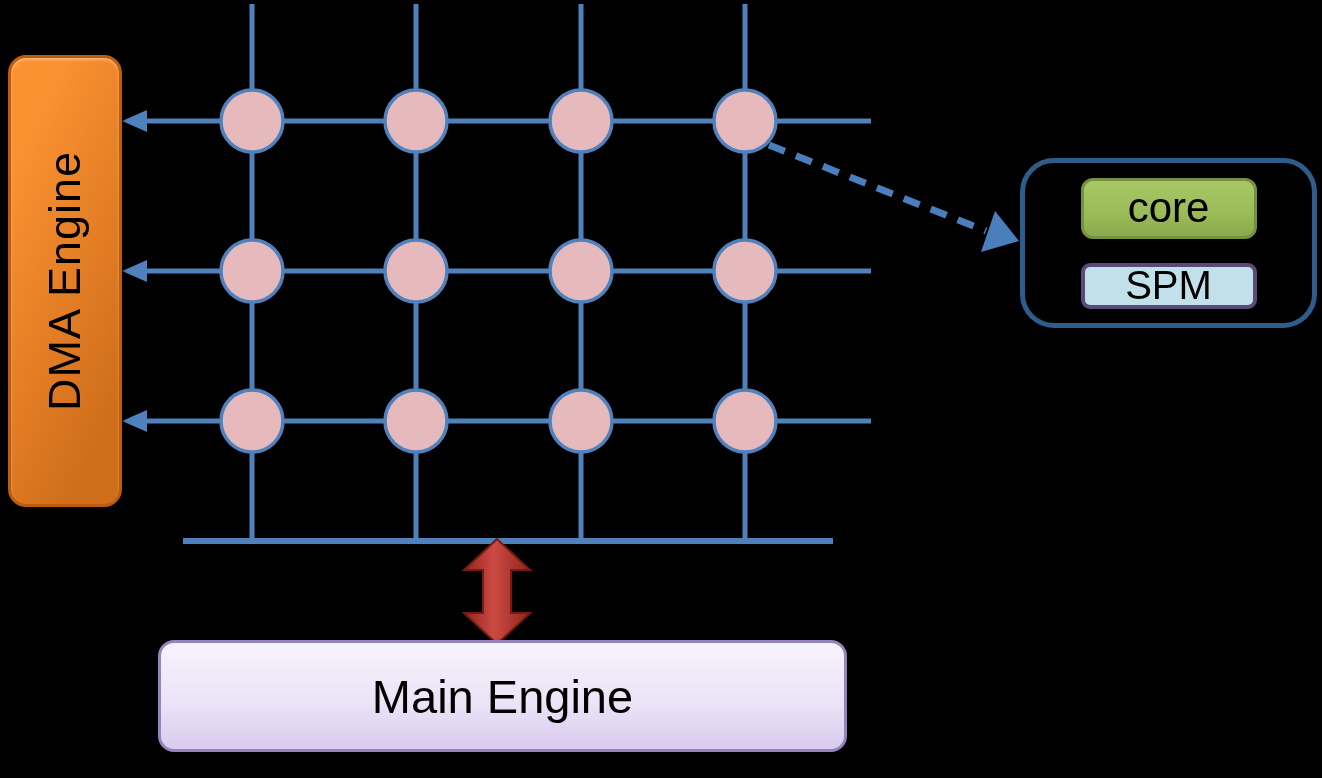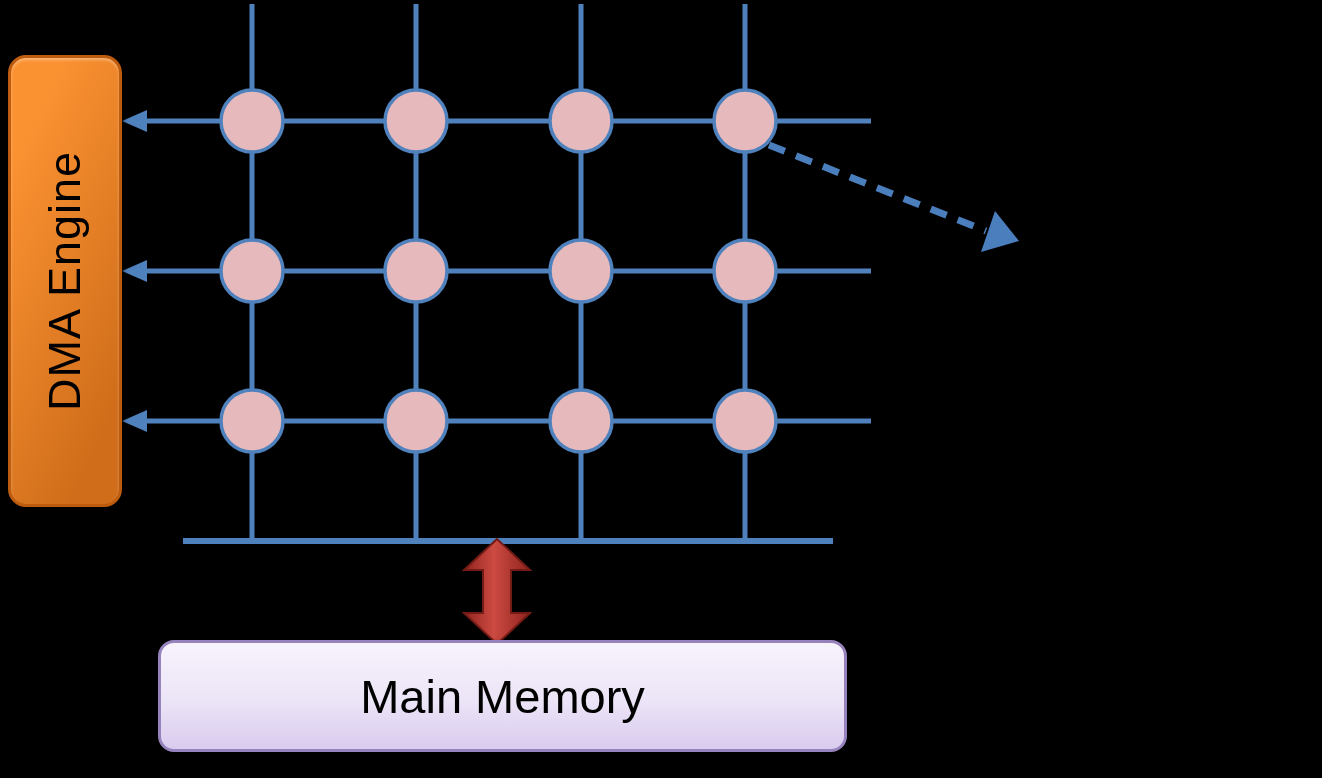--- a/index.html
+++ b/index.html
@@ -155,18 +155,26 @@
       <polygon points="1019,241 995,211 981,252" fill="#4a7ebc"></polygon>
     </g>
 
     <polygon points="497,539 464,570 483,570 483,613 464,613 497,644 530,613 511,613 511,570 530,570" fill="url(#redGrad)" stroke="#741b16" stroke-width="2"></polygon>
   </svg>
 
   <div class="dma-box">
     <span class="dma-label">DMA Engine</span>
   </div>
 
+  <div class="callout-box">
+    <div class="core-chip">
+      <span>core</span>
+    </div>
+    <div class="spm-chip">
+      <span>SPM</span>
+    </div>
+  </div>
 
   <div class="memory-box">
-    <span>Main Memory</span>
+    <span>Main Engine</span>
   </div>
 
 </div>
 
 </body></html>

